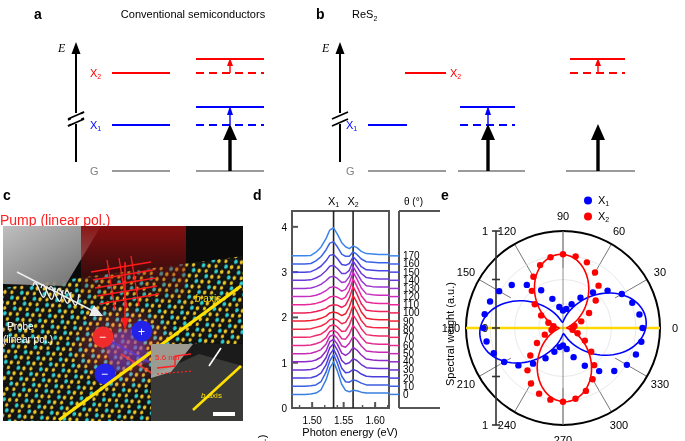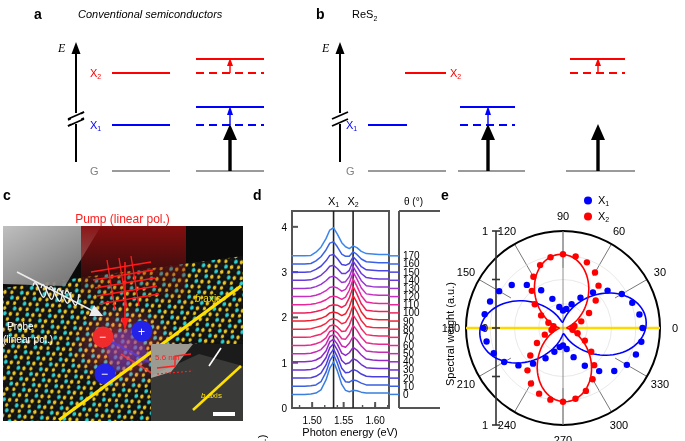--- a/index.html
+++ b/index.html
@@ -12,21 +12,21 @@
   svg{display:block;overflow:visible;}
   .tick{font-size:10px;fill:#000;}
   .axname{font-size:11px;fill:#000;}
 </style>
 </head>
 <body>
 
 <div class="abs" style="left:34px;top:5px;">
   <span class="plabel">a</span>
 </div>
-<div class="abs ttl" style="left:78px;top:8px;width:230px;font-style:italic;">Conventional semiconductors</div>
+<div class="abs ttl" style="left:78px;top:8px;width:230px;text-align:center;">Conventional semiconductors</div>
 
 <svg class="abs" style="left:0px;top:20px;" width="300" height="160">
 
   <g>
     <line x1="76" y1="142" x2="76" y2="30" stroke="#000" stroke-width="2"></line>
     <polygon points="76,22 71.5,34 80.5,34" fill="#000"></polygon>
     <line x1="68" y1="106" x2="84" y2="98" stroke="#000" stroke-width="1.8"></line>
     <line x1="68" y1="100" x2="84" y2="92" stroke="#000" stroke-width="1.8"></line>
     <rect x="71" y="93" width="10" height="11" fill="#fff"></rect>
     <line x1="68" y1="106" x2="84" y2="99" stroke="#000" stroke-width="1.8"></line>
@@ -110,21 +110,21 @@
     <line x1="298" y1="53" x2="298" y2="43" stroke="#ff0000" stroke-width="1.4"></line>
     <polygon points="298,38 295,46 301,46" fill="#ff0000"></polygon>
     <line x1="298" y1="151" x2="298" y2="117" stroke="#000" stroke-width="3.4"></line>
     <polygon points="298,104 291,120 305,120" fill="#000"></polygon>
   </g>
 </svg>
 
 <div class="abs" style="left:3px;top:186px;">
   <span class="plabel">c</span>
 </div>
-<div class="abs" style="left:0px;top:212px;width:245px;text-align:center;font-size:12px;color:#ff2020;">Pump (linear pol.)</div>
+<div class="abs" style="left:0px;top:212px;width:245px;font-size:14px;color:#ff2020;">Pump (linear pol.)</div>
 
 <svg class="abs" style="left:3px;top:226px;" width="240" height="195">
   <defs>
     <pattern id="lattice" width="11" height="11" patternUnits="userSpaceOnUse" patternTransform="rotate(-26) skewX(-12)">
       <rect width="11" height="11" fill="#111"></rect>
       <circle cx="2.2" cy="2.2" r="2.0" fill="#2fd0d0"></circle>
       <circle cx="7.6" cy="5.2" r="1.9" fill="#e8c427"></circle>
       <circle cx="3.4" cy="8.4" r="1.7" fill="#e8c427"></circle>
       <circle cx="9.0" cy="9.6" r="1.2" fill="#1a1a1a"></circle>
     </pattern>

